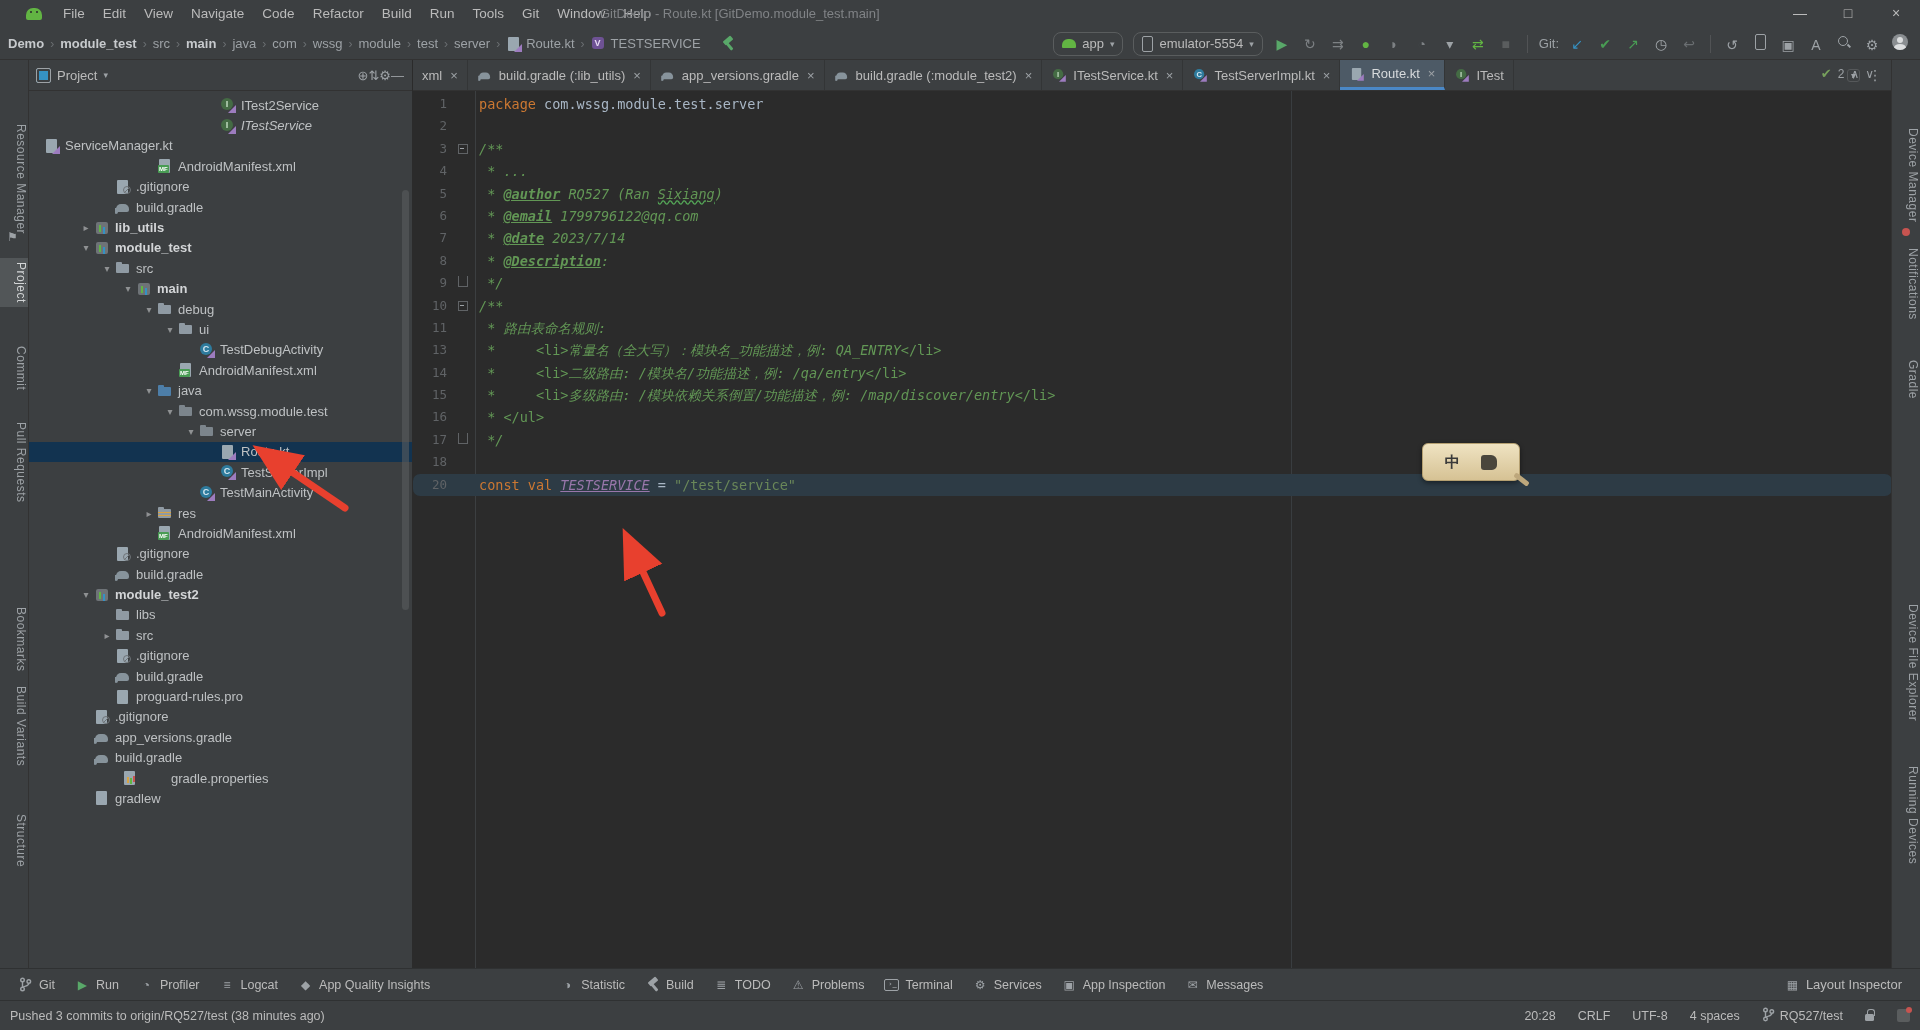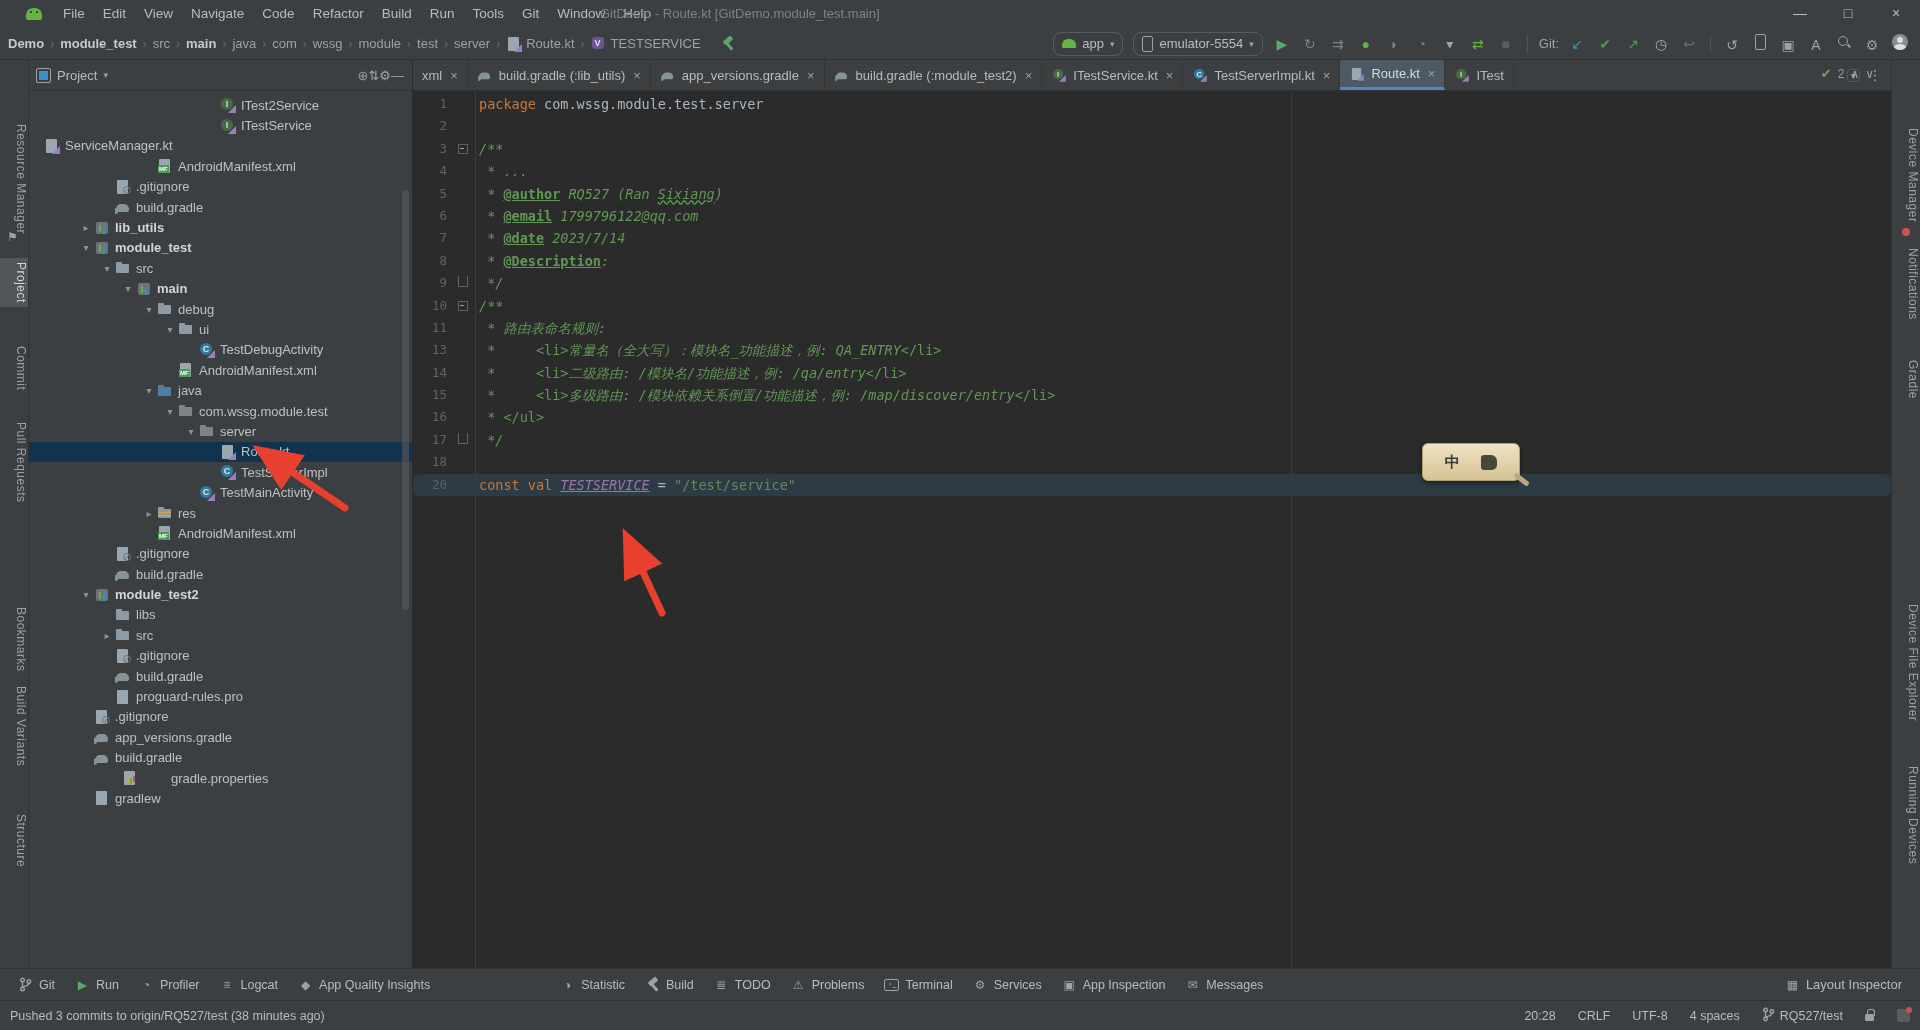--- a/index.html
+++ b/index.html
@@ -94,21 +94,21 @@
   .ln{width:34px;flex:0 0 34px;text-align:right;padding-right:6px;color:#606366;font-size:12.5px;}
   .fold{width:22px;flex:0 0 22px;position:relative;}
   .fold.fs::before{content:"";position:absolute;left:5px;top:6px;width:8px;height:8px;border:1px solid #606366;background:#2b2b2b;}
   .fold.fs::after{content:"";position:absolute;left:7px;top:10px;width:4px;height:1px;background:#9da2a6;}
   .fold.fe::before{content:"";position:absolute;left:5px;top:4px;width:8px;height:10px;border:1px solid #606366;border-top:none;background:#2b2b2b;}
   .ct{padding-left:4px;}
   .s-kw{color:#cc7832;}
   .s-pl{color:#a9b7c6;}
   .s-doc{color:#629755;font-style:italic;}
   .s-docm{color:#629755;}
-  .s-doctag{color:#629755;font-weight:700;text-decoration:underline;}
+  .s-doctag{color:#629755;font-weight:700;font-style:italic;text-decoration:underline;}
   .s-wavy{color:#629755;font-style:italic;text-decoration:underline;text-decoration-style:wavy;text-decoration-color:#54a857;}
   .s-cmt{color:#808080;}
   .s-str{color:#6A8759;}
   .s-const{color:#9876AA;font-style:italic;text-decoration:underline;}
   .s-bulb{color:#d9a93f;font-style:normal;}
   .inspections{position:absolute;right:18px;top:6px;display:flex;align-items:center;gap:6px;font-size:12px;color:#9da2a6;z-index:6;background:transparent;}
   .insp-check{color:#77a05c;font-size:13px;}
   
   .ime{position:absolute;left:1422px;top:443px;width:96px;height:36px;background:linear-gradient(#efe3c2,#d6c294);border:1px solid #b5a071;border-radius:6px;box-shadow:0 2px 5px rgba(0,0,0,.45);display:flex;align-items:center;justify-content:space-evenly;z-index:20;}
   .ime-zh{color:#3a3a3a;font-weight:700;font-size:15px;}
@@ -255,21 +255,21 @@
         <span class="chev-sm">▾</span>
         <span class="ph-spacer"></span>
         <span id="project-header-icons"><span class="ph-icon">⊕</span><span class="ph-icon">⇅</span><span class="ph-icon">⚙</span><span class="ph-icon">—</span></span>
       </div>
       <div id="tree">
           <div class="trow" style="padding-left: 176px;">
             <span class="chev"></span>
             <span class="ti kinterface"></span>
             <span class="tlabel">ITest2Service</span>
           </div>
-          <div class="trow" style="padding-left: 176px;">
+          <div class="trow" style="padding-left: 176px; font-style: italic;">
             <span class="chev"></span>
             <span class="ti kinterface"></span>
             <span class="tlabel">ITestService</span>
           </div>
           <div class="trow" style="">
             <span class="chev"></span>
             <span class="ti kfile"></span>
             <span class="tlabel">ServiceManager.kt</span>
           </div>
           <div class="trow" style="padding-left: 113px;">

